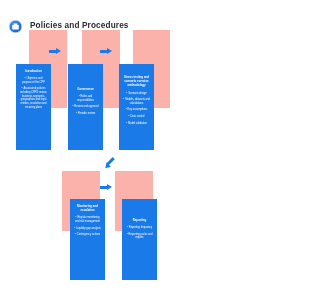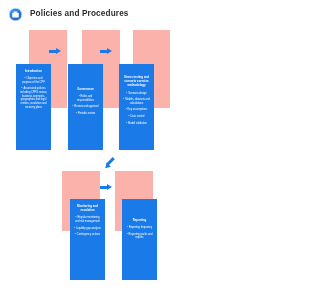--- a/index.html
+++ b/index.html
@@ -5,21 +5,21 @@
   html,body{margin:0;padding:0;}
   body{
     width:170px;height:300px;overflow:hidden;
     background:#ffffff;
     font-family:"Liberation Sans", sans-serif;
     position:relative;
   }
   #canvas{position:absolute;inset:0;}
 
   
-  .header{position:absolute;left:0;top:0;width:170px;height:26px;}
+  .header{position:absolute;left:0;top:12px;width:170px;height:26px;}
   .logo{
     position:absolute;left:9px;top:8px;width:13px;height:13px;border-radius:50%;
     background:radial-gradient(circle at 35% 30%, #3d93f5 0%, #1f6fd6 60%, #15509f 100%);
     box-shadow:0 0 0 .5px #ffffff inset;
   }
   .logo-glyph{
     position:absolute;left:3.2px;top:3.4px;width:6.6px;height:6.2px;
     background:#ffffff;border-radius:1px;
     -webkit-clip-path:polygon(0 28%,22% 28%,22% 0,78% 0,78% 28%,100% 28%,100% 100%,0 100%);
     clip-path:polygon(0 28%,22% 28%,22% 0,78% 0,78% 28%,100% 28%,100% 100%,0 100%);

